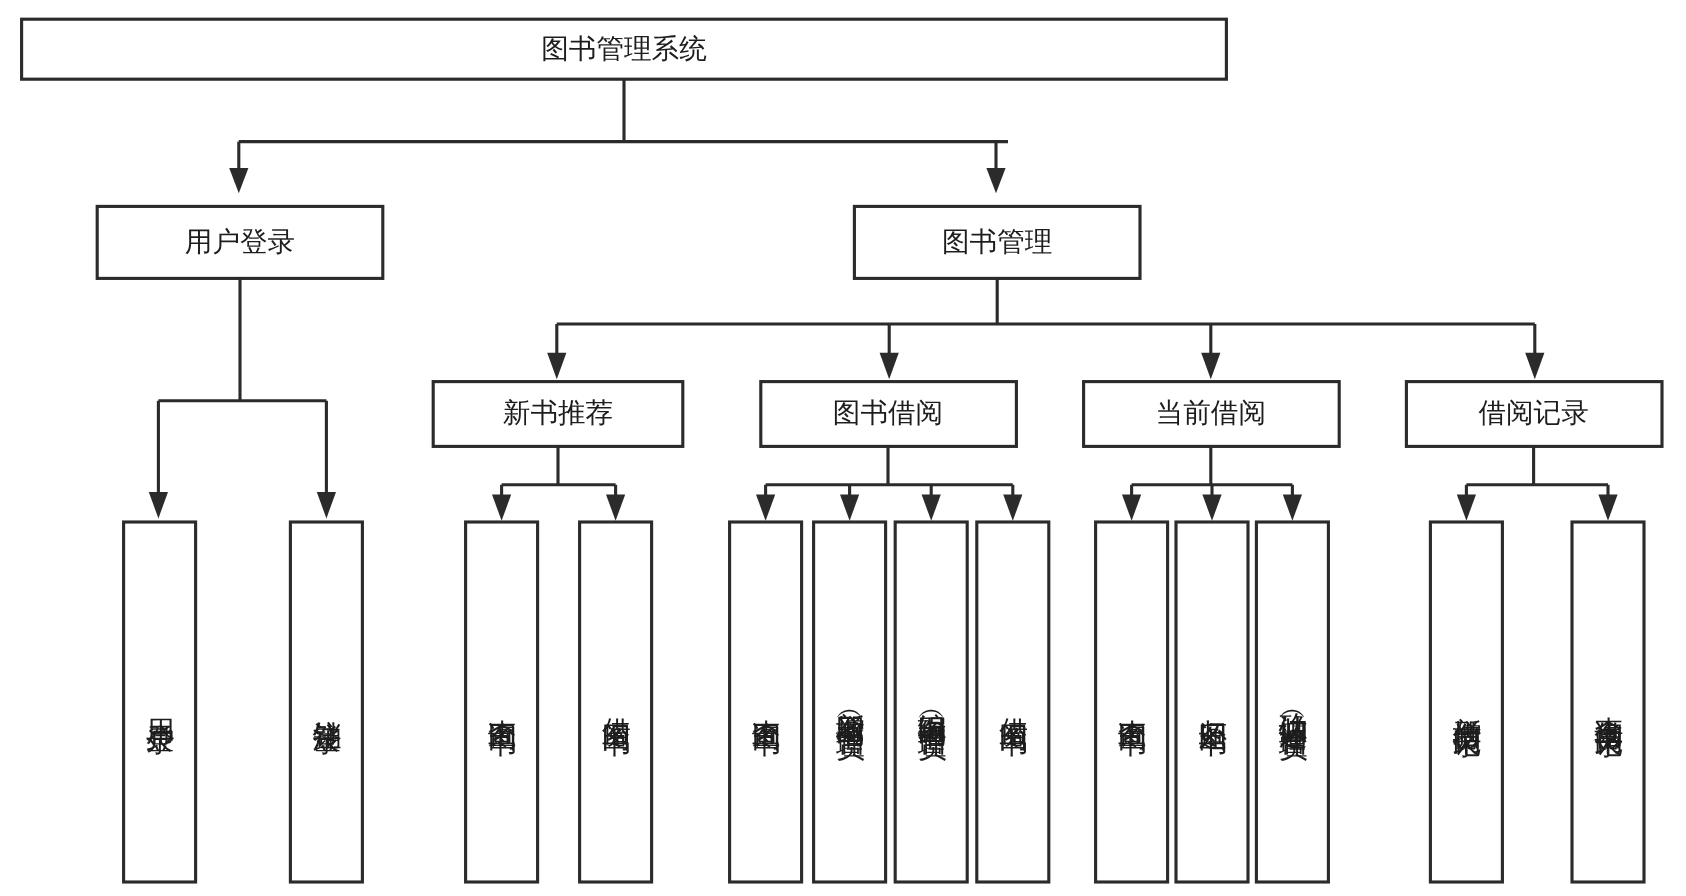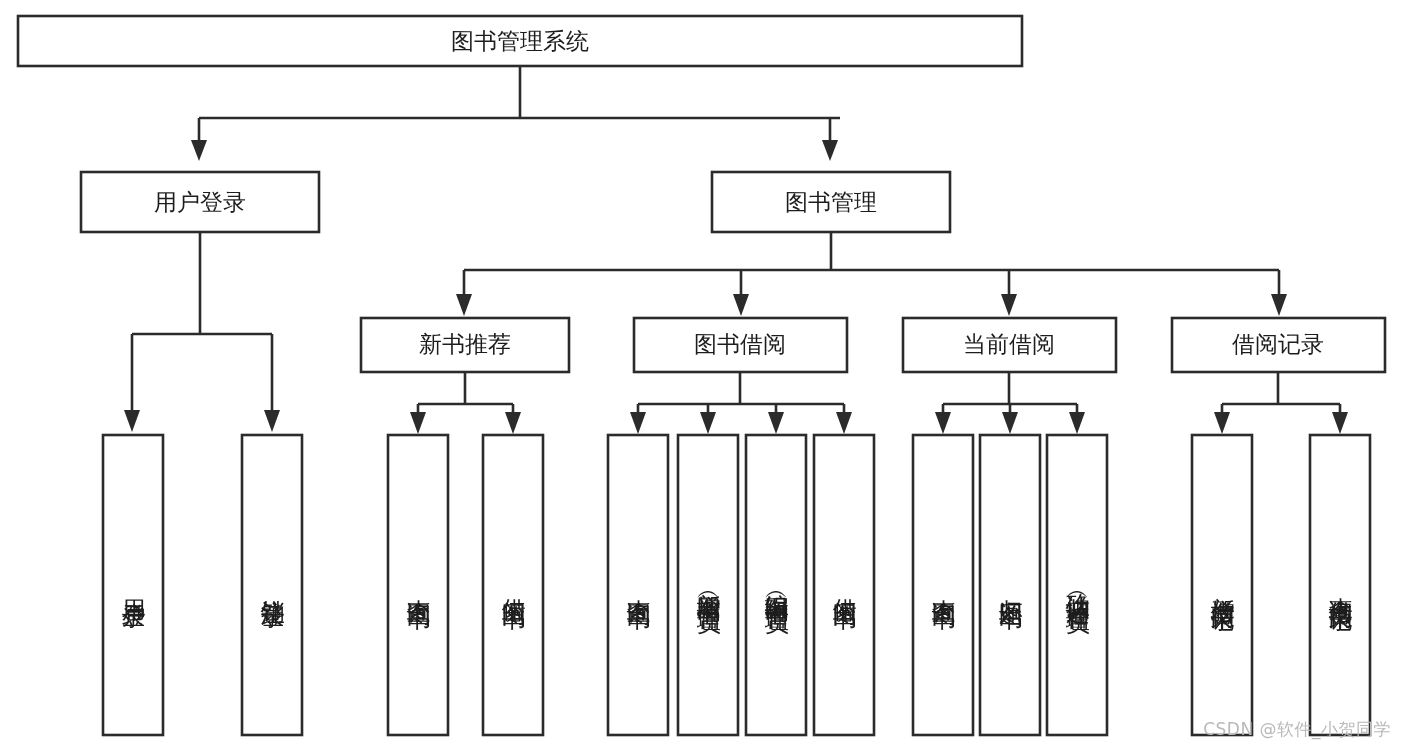--- a/index.html
+++ b/index.html
@@ -249,15 +249,14 @@
     <span class="vlabel">确认归还（管理员）</span>
   </div>
 
   <div class="vlabel-wrap" style="left:1192px; top:435px; width:60px; height:300px;">
     <span class="vlabel">新增借阅记录</span>
   </div>
   <div class="vlabel-wrap" style="left:1310px; top:435px; width:60px; height:300px;">
     <span class="vlabel">查询借阅记录</span>
   </div>
 
-  <div class="watermark">CSDN @软件_小贺同学</div>
 
 </div>
 
 </body></html>

